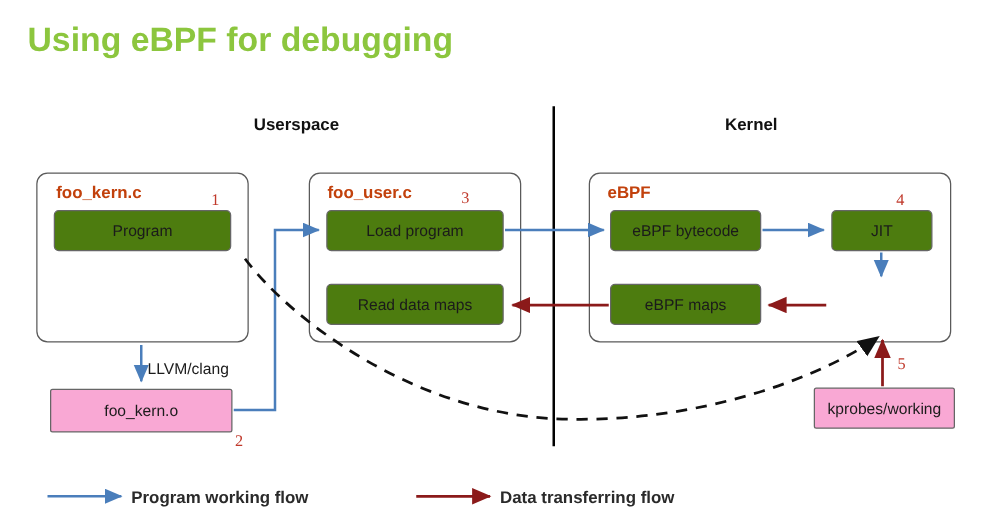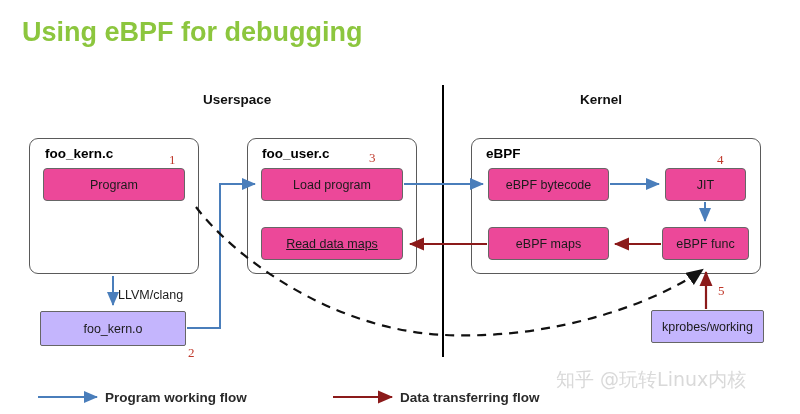--- a/index.html
+++ b/index.html
@@ -44,41 +44,41 @@
     position: absolute;
     border: 1.6px solid #5a5a5a;
     border-radius: 9px;
     background: transparent;
     box-sizing: border-box;
   }
   .group-title {
     position: absolute;
     font-size: 13.5px;
     font-weight: bold;
-    color: #000000;
+    color: #c2410c;
     white-space: nowrap;
   }
   .inner-box {
     position: absolute;
     border: 1.4px solid #666666;
     border-radius: 4px;
-    background: #ec4899;
+    background: #4d7c0f;
     box-sizing: border-box;
     display: flex;
     align-items: center;
     justify-content: center;
     font-size: 12.5px;
     color: #1b1b1b;
     white-space: nowrap;
   }
   .plain-box {
     position: absolute;
     border: 1.4px solid #666666;
     border-radius: 2px;
-    background: #c4b5fd;
+    background: #f9a8d4;
     box-sizing: border-box;
     display: flex;
     align-items: center;
     justify-content: center;
     font-size: 12.5px;
     color: #1b1b1b;
     white-space: nowrap;
   }
   .step-num {
     position: absolute;
@@ -142,29 +142,28 @@
 
   <div class="group-box" style="left:29px; top:138px; width:170px; height:136px;"></div>
   <div class="group-title" style="left:45px; top:146px;">foo_kern.c</div>
   <div class="step-num" style="left:169px; top:152px;">1</div>
   <div class="inner-box" style="left:43px; top:168px; width:142px; height:33px;">Program</div>
 
   <div class="group-box" style="left:247px; top:138px; width:170px; height:136px;"></div>
   <div class="group-title" style="left:262px; top:146px;">foo_user.c</div>
   <div class="step-num" style="left:369px; top:150px;">3</div>
   <div class="inner-box" style="left:261px; top:168px; width:142px; height:33px;">Load program</div>
-  <div class="inner-box" style="left:261px; top:227px; width:142px; height:33px;text-decoration:underline;">Read data maps</div>
+  <div class="inner-box" style="left:261px; top:227px; width:142px; height:33px;">Read data maps</div>
 
   <div class="group-box" style="left:471px; top:138px; width:290px; height:136px;"></div>
   <div class="group-title" style="left:486px; top:146px;">eBPF</div>
   <div class="inner-box" style="left:488px; top:168px; width:121px; height:33px;">eBPF bytecode</div>
   <div class="inner-box" style="left:665px; top:168px; width:81px; height:33px;text-align:center;">JIT</div>
   <div class="step-num" style="left:717px; top:152px;">4</div>
   <div class="inner-box" style="left:488px; top:227px; width:121px; height:33px;">eBPF maps</div>
-  <div class="inner-box" style="left:662px; top:227px; width:87px; height:33px;">eBPF func</div>
 
   <div class="plain-box" style="left:40px; top:311px; width:146px; height:35px;">foo_kern.o</div>
   <div class="step-num" style="left:188px; top:345px;">2</div>
 
   <div class="plain-box" style="left:651px; top:310px; width:113px; height:33px;">kprobes/working</div>
   <div class="step-num" style="left:718px; top:283px;">5</div>
 
   <div class="edge-label" style="left:118px; top:288px;">LLVM/clang</div>
 
   <svg class="overlay" viewBox="0 0 800 414">
@@ -198,14 +197,13 @@
 
     <path d="M196,207 C232,255 330,330 445,335 C560,340 660,300 702,270" stroke="#111111" stroke-width="2.2" fill="none" stroke-dasharray="9,7" marker-end="url(#arrowBlack)"></path>
 
     <path d="M38,397 L97,397" stroke="#4A7EBB" stroke-width="2" fill="none" marker-end="url(#arrowBlue)"></path>
     <path d="M333,397 L392,397" stroke="#8B1A1A" stroke-width="2.2" fill="none" marker-end="url(#arrowRed)"></path>
   </svg>
 
   <div class="legend-text" id="legend-blue-text">Program working flow</div>
   <div class="legend-text" id="legend-red-text">Data transferring flow</div>
 
-  <div id="watermark">知乎 @玩转Linux内核</div>
 </div>
 
 </body></html>

